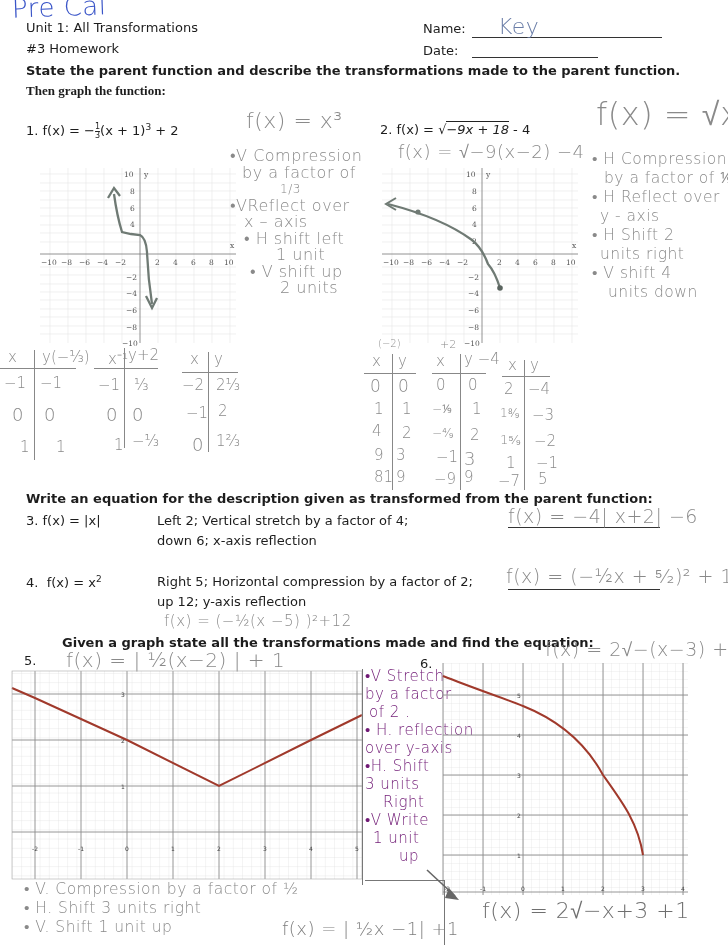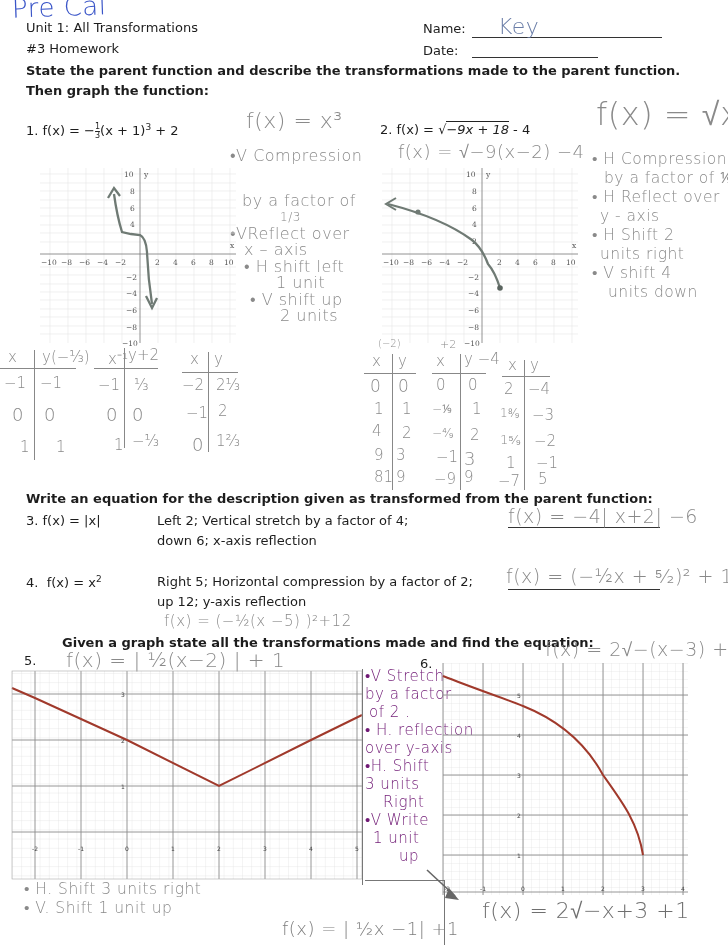--- a/index.html
+++ b/index.html
@@ -30,32 +30,32 @@
 <div class="abs print" style="left:26px; top:41px;">#3 Homework</div>
 
 <div class="abs print" style="left:423px; top:21px;">Name:</div>
 <div class="abs line" style="left:472px; top:22px; width:190px; height:16px;">
   <span class="hand hand-blue" style="position:absolute; left:26px; top:-8px; font-size:22px; color:#6b7ea8;">Key</span>
 </div>
 <div class="abs print" style="left:423px; top:43px;">Date:</div>
 <div class="abs line" style="left:472px; top:42px; width:126px; height:16px;"></div>
 
 <div class="abs print bold" style="left:26px; top:63px;">State the parent function and describe the transformations made to the parent function.</div>
-<div class="abs print bold" style="left:26px; top:83px;">Then graph the function:</div>
+<div class="abs print bold" style="left:26px; top:83px;font-family:Liberation Serif, serif;">Then graph the function:</div>
 
 <div class="abs print" style="left:26px; top:122px; font-size:13px;">
   <span>1.</span>
   <span>f(x) = −</span><span class="frac"><span class="num">1</span><span>3</span></span><span>(x + 1)</span><span class="sup">3</span><span> + 2</span>
 </div>
 
 <div class="abs hand" style="left:246px; top:108px; font-size:22px;">f(x) = x³</div>
 
 <div class="abs hand" style="left:230px; top:148px; font-size:16px; line-height:16.5px;">
   <div>•V Compression</div>
-  <div style="padding-left:12px;margin-top:28px;">by a factor of</div>
+  <div style="padding-left:12px;">by a factor of</div>
   <div style="padding-left:50px; font-size:12px;">1/3</div>
   <div>•VReflect over</div>
   <div style="padding-left:14px;">x – axis</div>
   <div style="padding-left:14px;">• H shift left</div>
   <div style="padding-left:46px;">1 unit</div>
   <div style="padding-left:20px;">• V shift up</div>
   <div style="padding-left:50px;">2 units</div>
 </div>
 
 <svg style="left:40px; top:168px;" width="196" height="175" viewBox="0 0 196 175">
@@ -411,20 +411,21 @@
       <text x="74" y="75">4</text>
       <text x="74" y="115">3</text>
       <text x="74" y="155">2</text>
       <text x="74" y="195">1</text>
   </g>
   <path d="M 0 13 C 30 25 60 35 80 43 C 110 55 140 75 160 112 C 180 140 195 160 200 192" fill="none" stroke="#a0392b" stroke-width="2"></path>
 </svg>
 
 <div class="abs" style="left:365px; top:880px; width:80px; height:65px; border-top:1px solid #777; border-right:1px solid #777;"></div>
 <div class="abs hand" style="left:24px; top:880px; font-size:15.5px; line-height:19px; color:#8a8a8a;">
+  <div>• V. Compression by a factor of ½</div>
   <div>• H. Shift  3 units right</div>
   <div>• V. Shift  1 unit   up</div>
 </div>
 <div class="abs hand" style="left:282px; top:918px; font-size:18px; color:#7d7d7d;">f(x) = | ½x −1| +1</div>
 
 <svg style="left:425px; top:868px;" width="40" height="40" viewBox="0 0 40 40">
   <path d="M 2 2 L 30 28" stroke="#666" stroke-width="1.6" fill="none"></path>
   <path d="M 24 20 L 34 32 L 20 30 Z" fill="#666"></path>
 </svg>
 <div class="abs hand" style="left:482px; top:898px; font-size:22px; color:#6f6f6f;">f(x) = 2√−x+3 +1</div>

